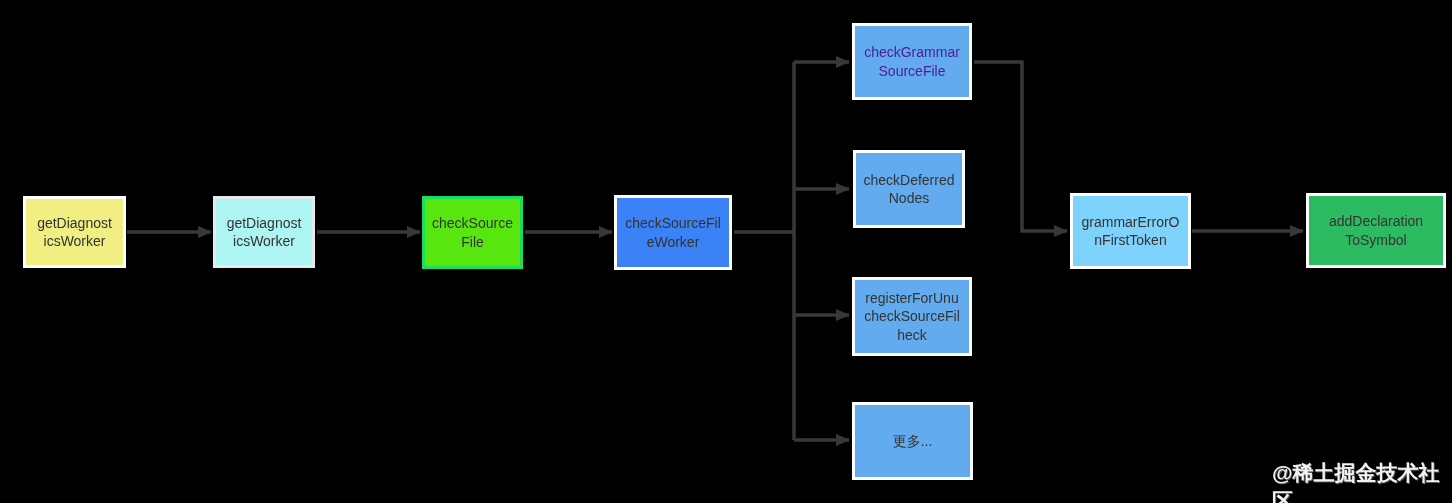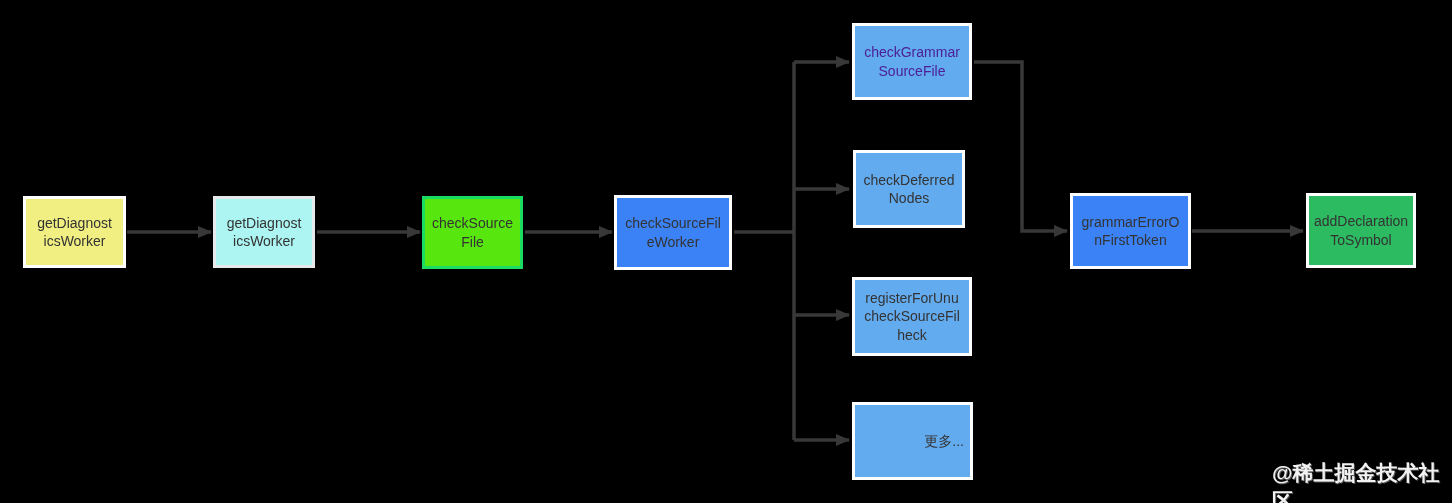--- a/index.html
+++ b/index.html
@@ -37,23 +37,23 @@
     padding: 2px 6px;
   }
   
   .n0 { left: 23px;   top: 196px; width: 103px; height: 72px; }
   .n1 { left: 213px;  top: 196px; width: 102px; height: 72px; }
   .n2 { left: 422px;  top: 196px; width: 101px; height: 73px; }
   .n3 { left: 614px;  top: 195px; width: 118px; height: 75px; }
   .n4 { left: 852px;  top: 23px;  width: 120px; height: 77px; }
   .n5 { left: 853px;  top: 150px; width: 112px; height: 78px; }
   .n6 { left: 852px;  top: 277px; width: 120px; height: 79px; }
-  .n7 { left: 852px;  top: 402px; width: 121px; height: 78px; justify-content: flex-end; }
+  .n7 { left: 852px;  top: 402px; width: 121px; height: 78px; }
   .n8 { left: 1070px; top: 193px; width: 121px; height: 76px; }
-  .n9 { left: 1306px; top: 193px; width: 110px; height: 75px; }
+  .n9 { left: 1306px; top: 193px; width: 140px; height: 75px; }
   .watermark-csdn {
     position: absolute;
     left: 1186px;
     top: 470px;
     font-size: 18px;
     letter-spacing: 0.5px;
     color: #9b9b9b;
   }
   .watermark-juejin {
     position: absolute;
@@ -114,21 +114,21 @@
 Nodes</span>
   </div>
   <div class="node n6" style="background: rgb(99, 171, 239); border-color: rgb(255, 255, 255); color: rgb(51, 51, 51);">
     <span>registerForUnu
 checkSourceFil
 heck</span>
   </div>
   <div class="node n7" style="background: rgb(99, 171, 239); border-color: rgb(255, 255, 255); color: rgb(51, 51, 51);">
     <span>更多...</span>
   </div>
-  <div class="node n8" style="background: #3b82f6; border-color: rgb(255, 255, 255); color: rgb(51, 51, 51);">
+  <div class="node n8" style="background: #7dd3fc; border-color: rgb(255, 255, 255); color: rgb(51, 51, 51);">
     <span>grammarErrorO
 nFirstToken</span>
   </div>
   <div class="node n9" style="background: rgb(44, 187, 97); border-color: rgb(255, 255, 255); color: rgb(51, 51, 51);">
     <span>addDeclaration
 ToSymbol</span>
   </div>
 
   <span class="watermark-juejin">@稀土掘金技术社区</span>
 

